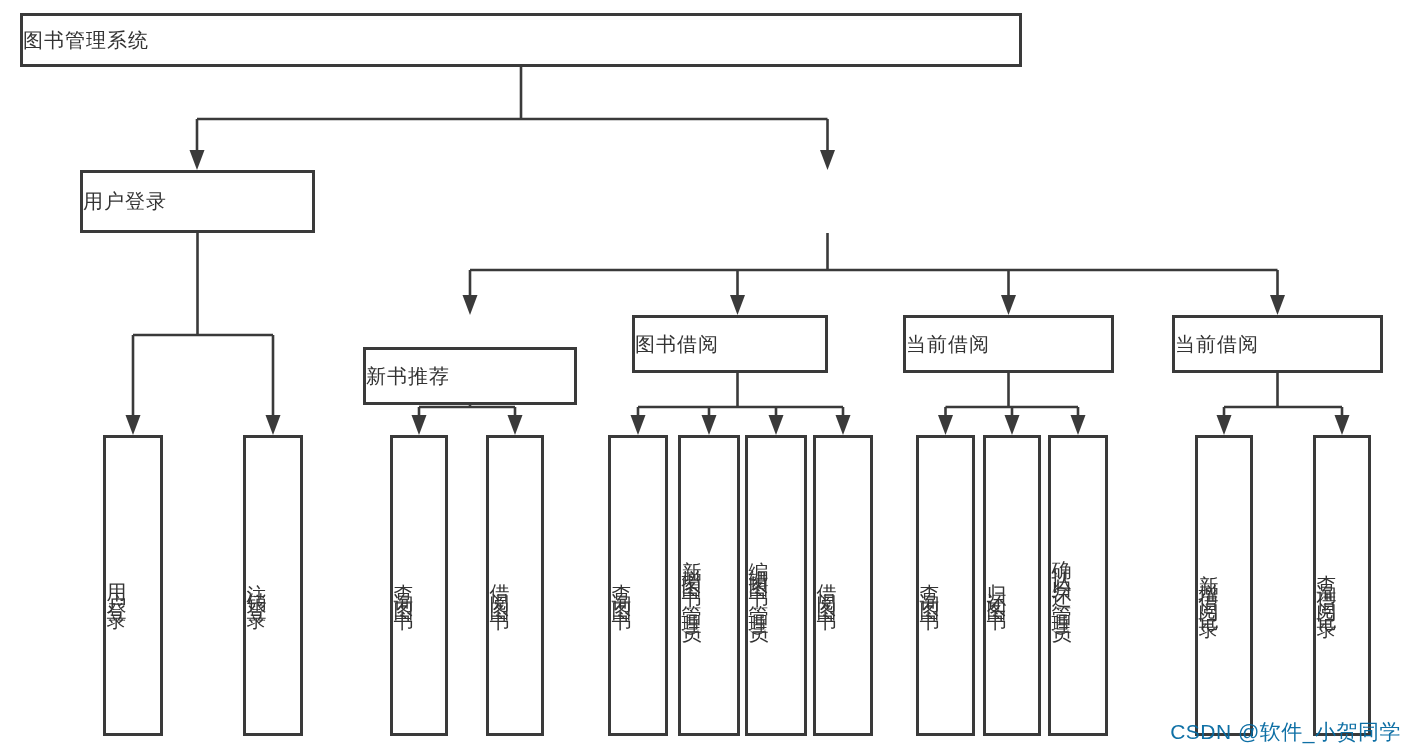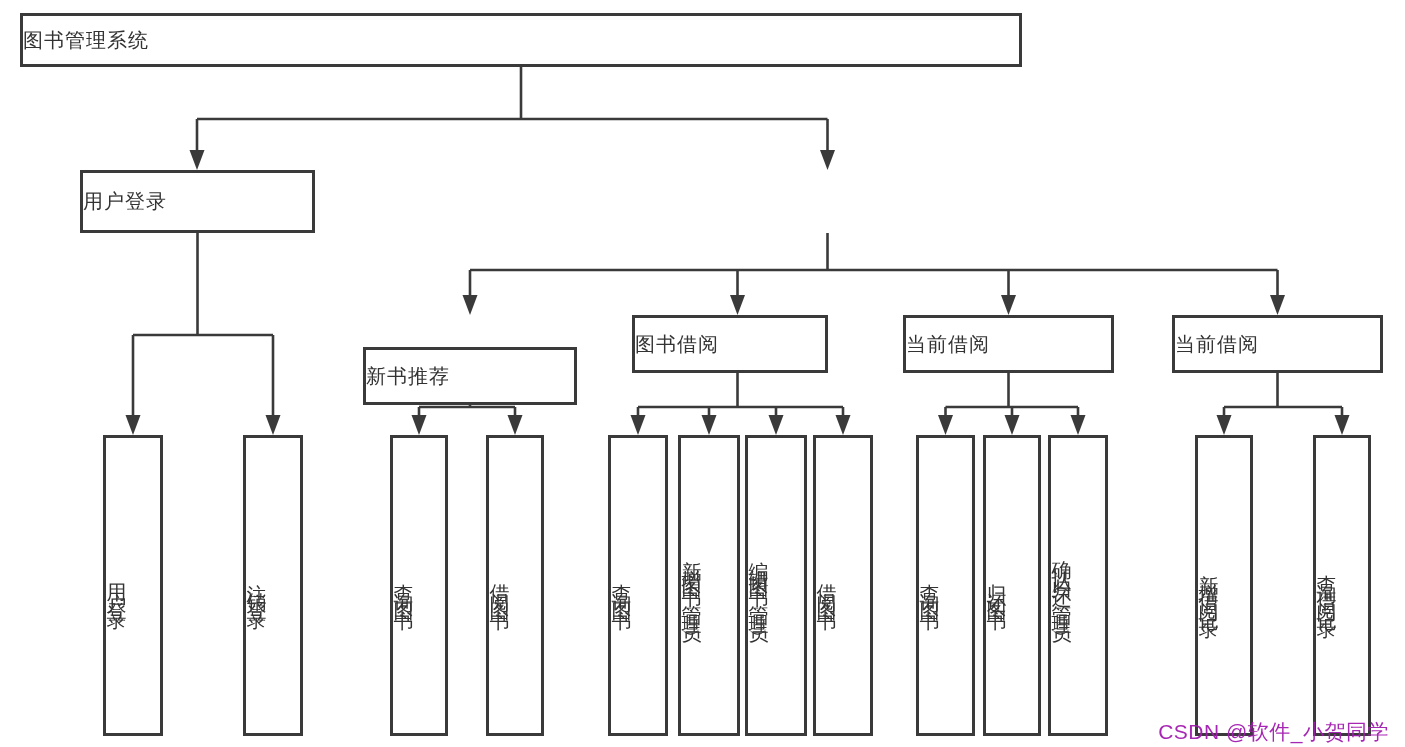--- a/index.html
+++ b/index.html
@@ -28,24 +28,24 @@
     writing-mode: vertical-rl;
     text-orientation: mixed;
     font-size: 20px;
     letter-spacing: 9px;
     line-height: 1.05;
     color: #333333;
     white-space: nowrap;
   }
   .watermark {
     position: absolute;
-    right: 16px;
+    right: 4px;
     bottom: 1px;
     font-size: 21px;
-    color: #a21caf;
+    color: #0369a1;
     opacity: 0.95;
     z-index: 3;
     letter-spacing: 0.5px;
   }
 </style>
 </head>
 <body>
 
 <div id="canvas">
 

